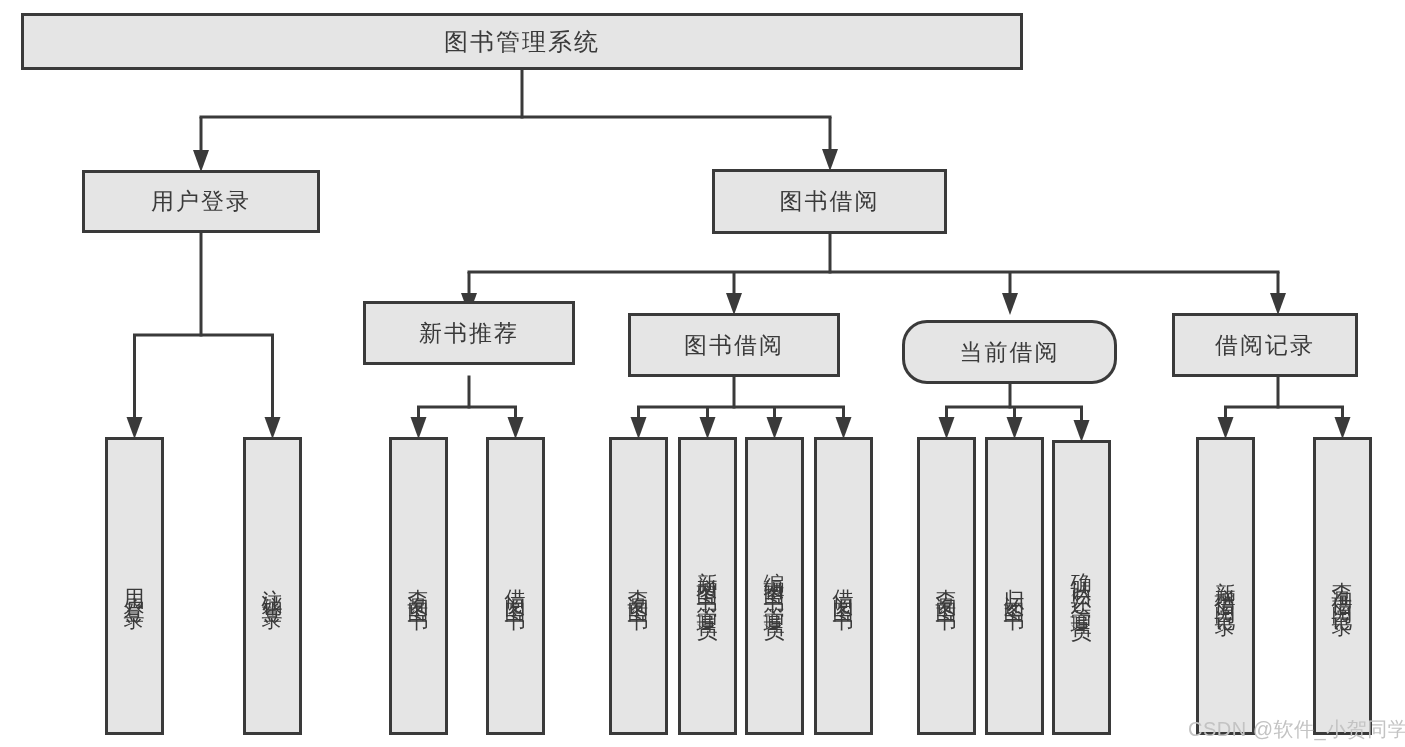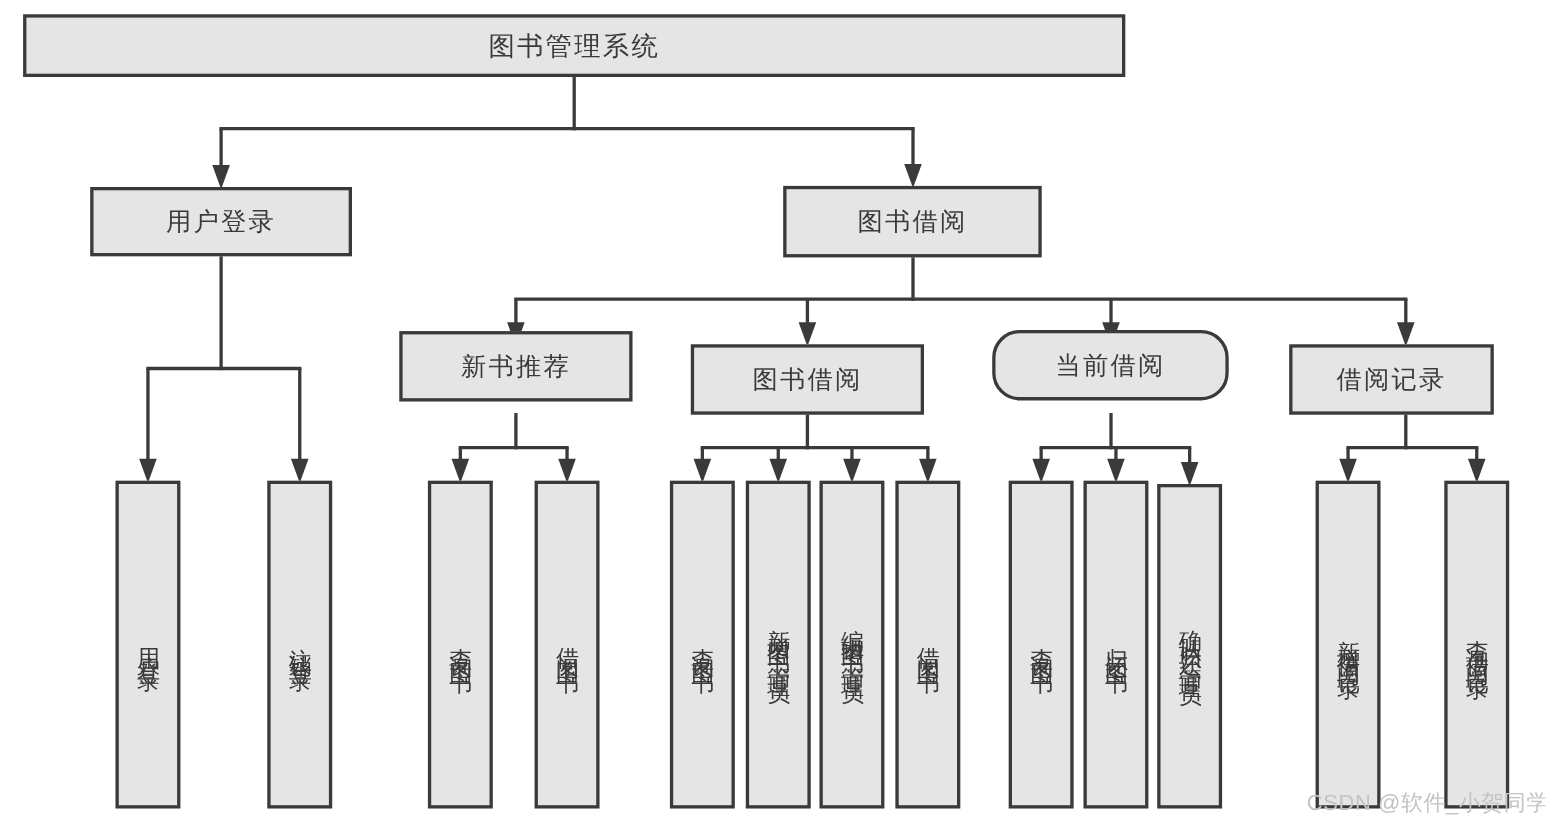--- a/index.html
+++ b/index.html
@@ -127,21 +127,21 @@
   <div class="box" style="left:712px; top:169px; width:235px; height:65px;">
     <span class="hlabel">图书借阅</span>
   </div>
 
   <div class="box" style="left:363px; top:301px; width:212px; height:64px;">
     <span class="hlabel">新书推荐</span>
   </div>
   <div class="box" style="left:628px; top:313px; width:212px; height:64px;">
     <span class="hlabel">图书借阅</span>
   </div>
-  <div class="box" style="left:902px; top:300px; width:215px; height:64px;border-radius:25px;">
+  <div class="box" style="left:902px; top:320px; width:215px; height:64px;border-radius:25px;">
     <span class="hlabel">当前借阅</span>
   </div>
   <div class="box" style="left:1172px; top:313px; width:186px; height:64px;">
     <span class="hlabel">借阅记录</span>
   </div>
 
   <div class="box" style="left:105px; top:437px; width:59px; height:298px;">
     <span class="vlabel">用户登录</span>
   </div>
   <div class="box" style="left:243px; top:437px; width:59px; height:298px;">

